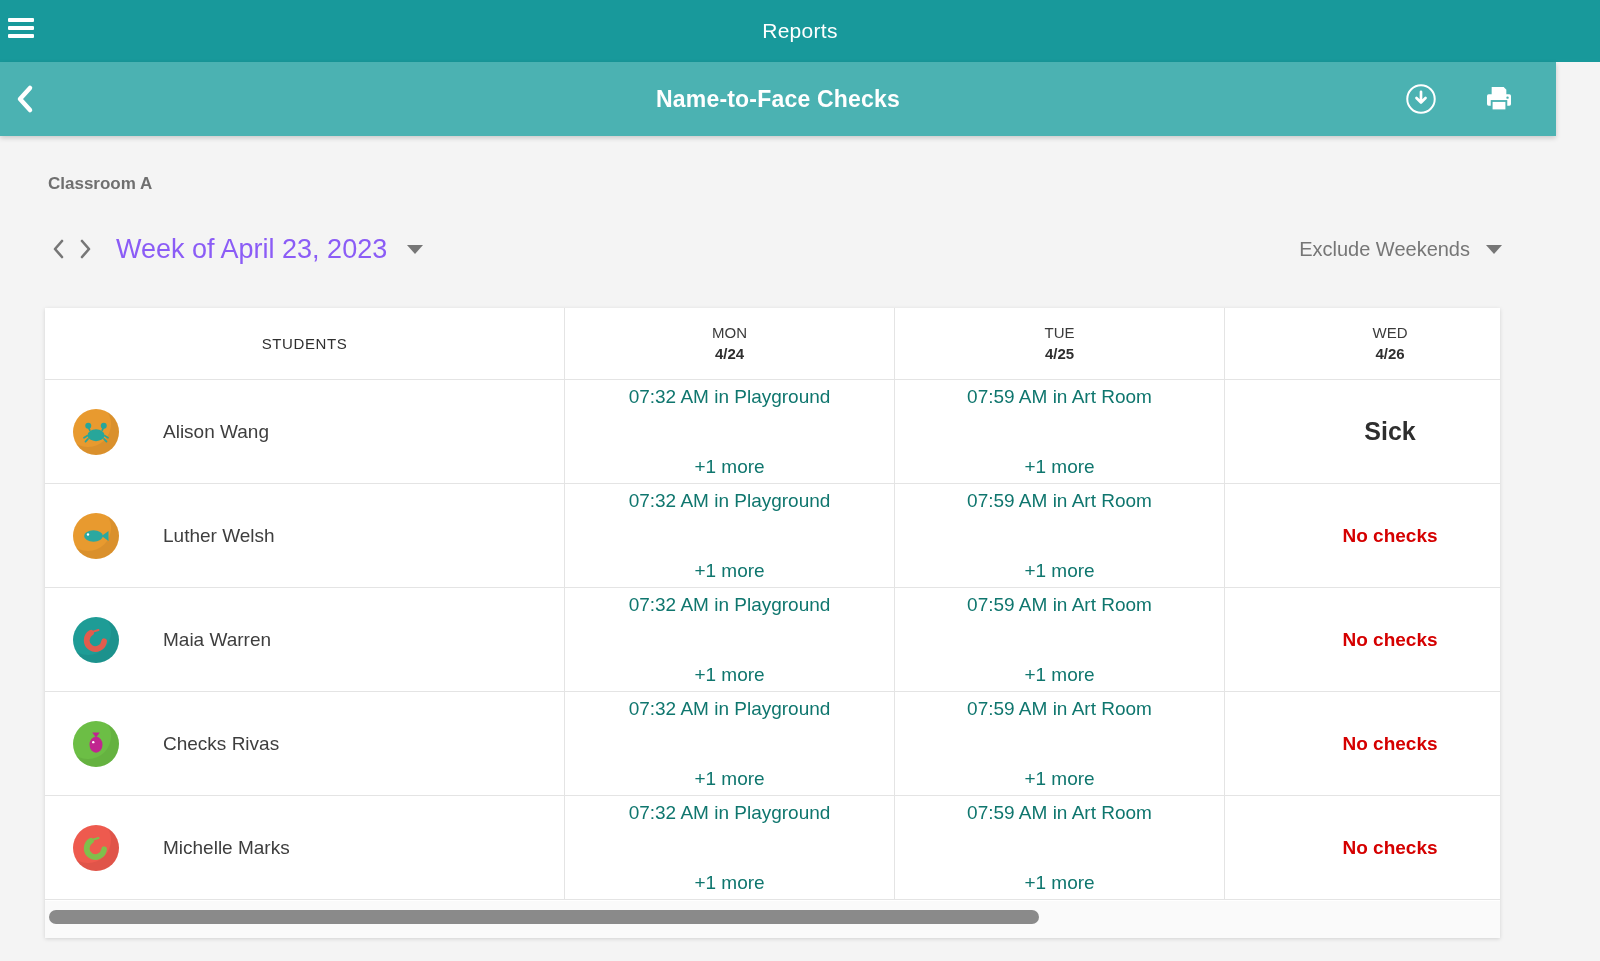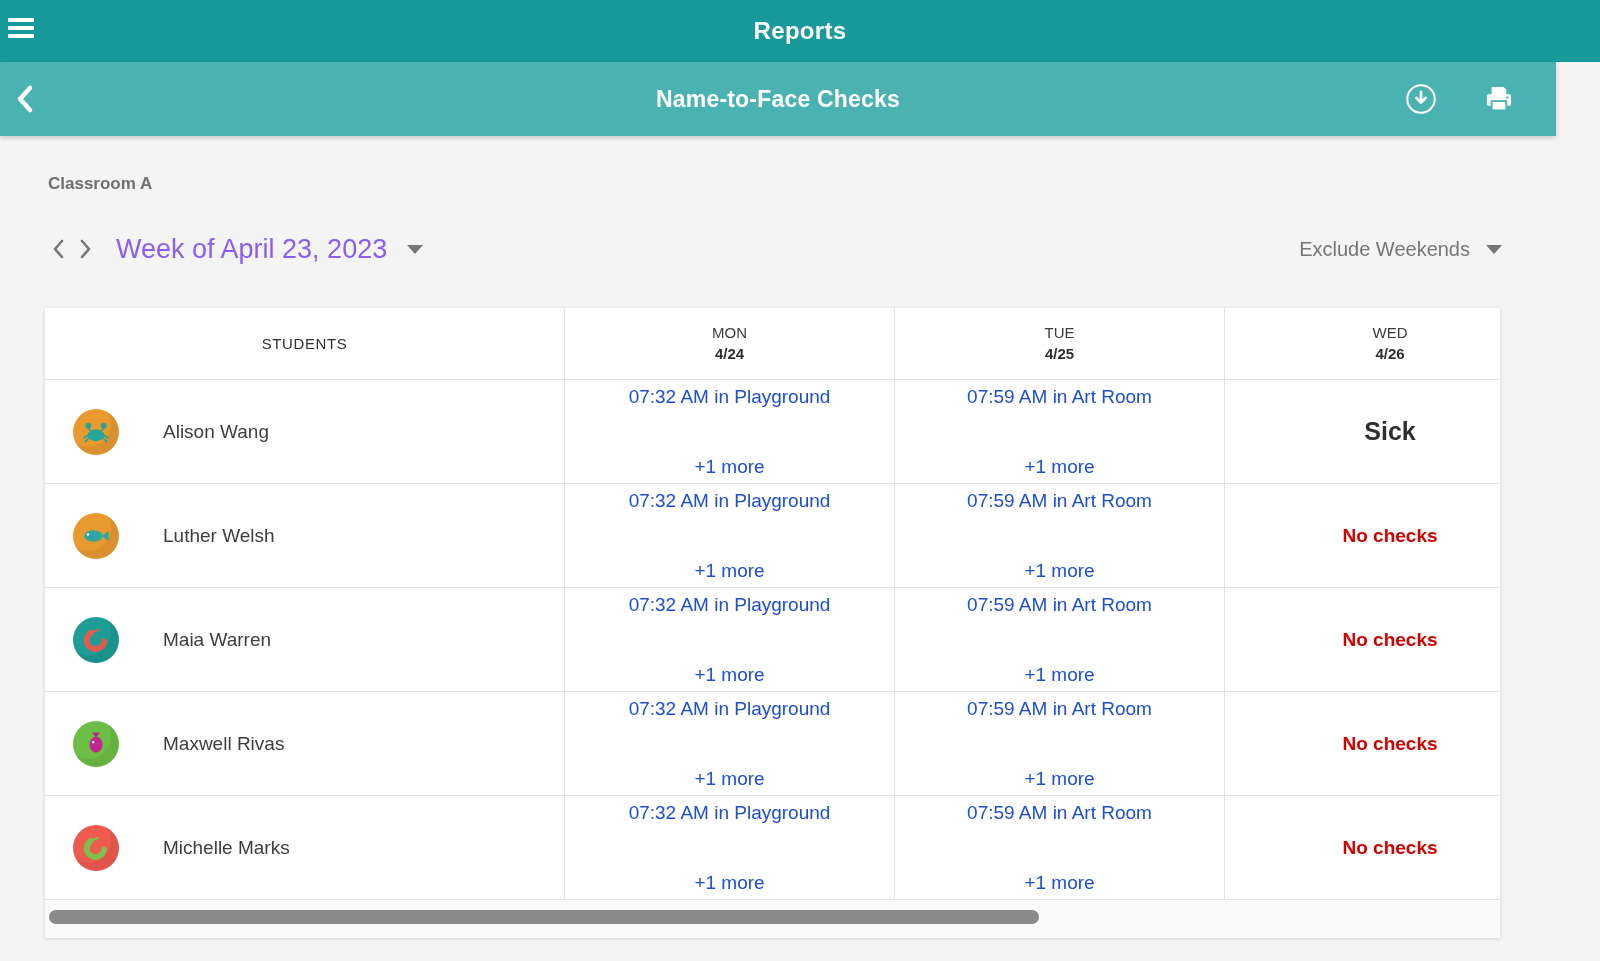--- a/index.html
+++ b/index.html
@@ -9,21 +9,21 @@
     background:#f4f4f4;
     position:relative;
   }
   .page { position:relative; width:1600px; height:961px; }
 
   
   .appbar {
     position:absolute; left:0; top:0; width:1600px; height:62px;
     background:#18999B; display:flex; align-items:center; justify-content:center;
   }
-  .appbar-title { color:#fff; font-size:24px; font-weight:700; letter-spacing:.3px; }
+  .appbar-title { color:#fff; font-size:21px; font-weight:400; letter-spacing:.3px; }
   .hamburger {
     position:absolute; left:8px; top:13px; width:34px; height:30px;
     display:flex; flex-direction:column; justify-content:center; gap:4px; cursor:pointer;
   }
   .hamburger span { display:block; width:26px; height:4px; background:#fff; border-radius:1px; }
 
   
   .subbar {
     position:absolute; left:0; top:62px; width:1556px; height:74px;
     background:#4BB2B2; display:flex; align-items:center; justify-content:center;
@@ -84,21 +84,21 @@
   .students-cell { justify-content:flex-start; padding-left:28px; gap:44px; }
   .avatar {
     width:46px; height:46px; border-radius:50%;
     display:flex; align-items:center; justify-content:center; flex:0 0 auto;
     box-shadow:inset -8px -8px 0 rgba(0,0,0,.06);
   }
   .avatar svg { width:30px; height:30px; }
   .sname { font-size:19px; color:#3e3e3e; }
 
   .day-cell { flex-direction:column; text-align:center; line-height:1.35; }
-  .check-cell { color:#1d4ed8; font-size:19px; cursor:pointer;gap:44px; }
+  .check-cell { color:#0f766e; font-size:19px; cursor:pointer;gap:44px; }
   .sick-cell { font-size:25px; font-weight:700; color:#2e2e2e; }
   .nochecks-cell { font-size:19px; font-weight:700; color:#D50000; }
 
   
   .scroll-area {
     position:absolute; left:0; bottom:0; width:1455px; height:37px;
     background:#fafafa;
   }
   .scroll-thumb {
     position:absolute; left:4px; top:9px; width:990px; height:14px;
@@ -259,21 +259,21 @@
 
       <div class="trow">
         <div class="cell students-col students-cell">
           <span class="avatar" style="background-color: rgb(108, 190, 69);">
             <svg viewBox="0 0 24 24" style="color: rgb(192, 38, 143);">
               <ellipse cx="12" cy="12.5" rx="5.2" ry="6.4" fill="currentColor"></ellipse>
               <polygon points="12,7 9,2.8 15,2.8" fill="currentColor"></polygon>
               <circle cx="9.8" cy="10.5" r="0.95" fill="#fff"></circle>
             </svg>
           </span>
-          <span class="sname">Maxwell Rivas</span>
+          <span class="sname">Checks Rivas</span>
         </div>
         <div class="cell day-col day-cell check-cell">
           <div>07:32 AM in Playground</div>
           <div>+1 more</div>
         </div>
         <div class="cell day-col day-cell check-cell">
           <div>07:59 AM in Art Room</div>
           <div>+1 more</div>
         </div>
         <div class="cell day-col day-cell nochecks-cell">

